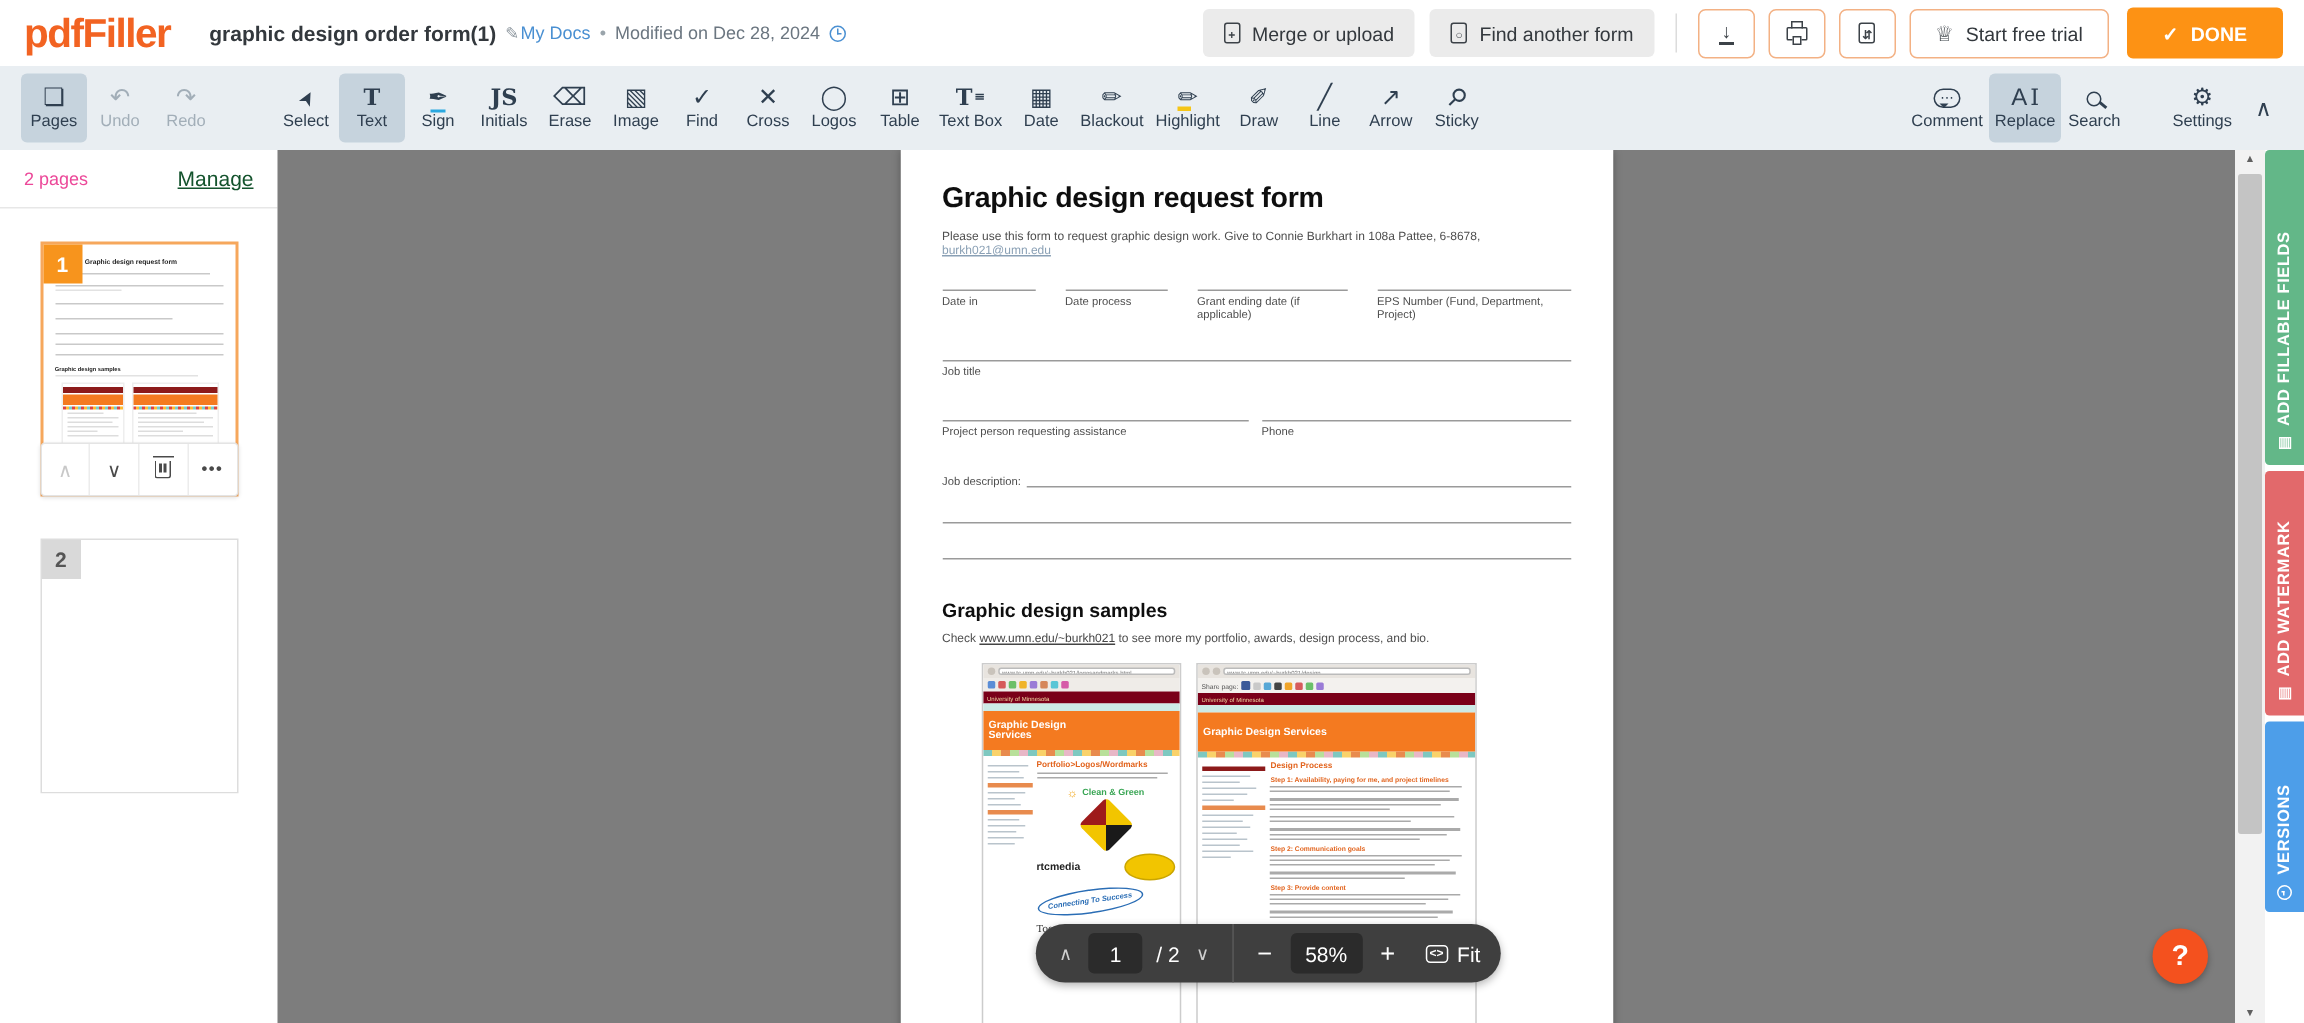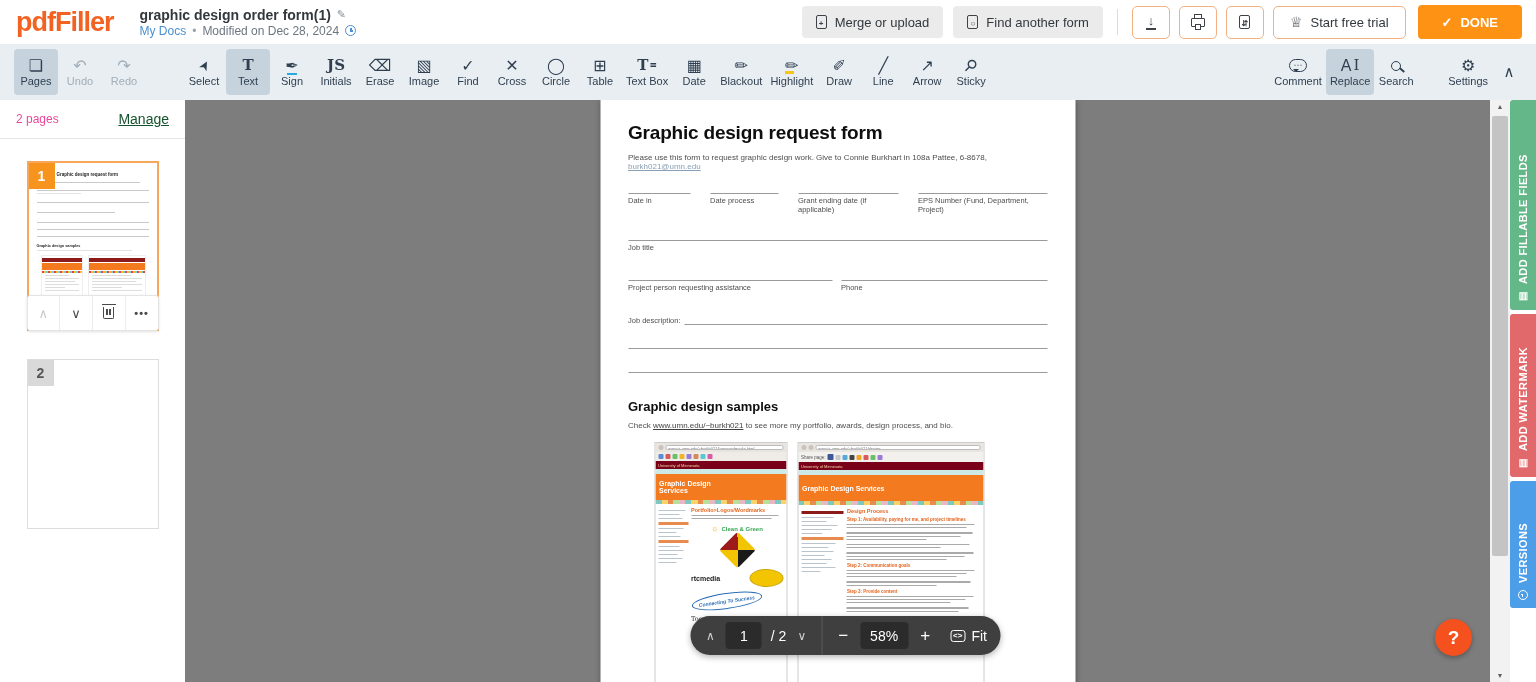--- a/index.html
+++ b/index.html
@@ -1,21 +1,21 @@
 <!DOCTYPE html>
 <html><head>
 <meta charset="utf-8">
 <style>
   * { margin:0; padding:0; box-sizing:border-box; }
   html,body { width:1536px; height:682px; overflow:hidden; font-family:"Liberation Sans", sans-serif; background:#fff; }
 
   
   .header { height:44px; display:flex; align-items:center; padding:0 14px 0 16px; background:#fff; }
   .logo { font-size:27px; font-weight:bold; color:#f26322; letter-spacing:-1px; margin-right:26px; line-height:44px; }
-  .title-block { display:flex; flex-direction:column; justify-content:center; gap:1px; }
+  .title-block { display:flex; justify-content:center; gap:1px; }
   .doc-title-row { display:flex; align-items:center; gap:6px; }
   .doc-title { font-size:14px; font-weight:bold; color:#33383d; }
   .edit-pencil { font-size:11px; color:#8a949c; cursor:pointer; }
   .subtitle-row { display:flex; align-items:center; gap:6px; font-size:12px; }
   .mydocs { color:#4a90d2; cursor:pointer; }
   .subdot { color:#9aa4ab; }
   .modified { color:#6b7680; }
   .ic-clock { width:11px; height:11px; border:1.5px solid #4a90d2; border-radius:50%; position:relative; display:inline-block; }
   .ic-clock::after { content:''; position:absolute; left:4px; top:1.5px; width:1.5px; height:3.5px; background:#4a90d2; }
   .ic-clock::before { content:''; position:absolute; left:4px; top:4px; width:3px; height:1.5px; background:#4a90d2; }
@@ -273,21 +273,21 @@
   <div class="titem">
     <span class="ticon">✓</span>
     <span class="tlabel">Find</span>
   </div>
   <div class="titem">
     <span class="ticon">✕</span>
     <span class="tlabel">Cross</span>
   </div>
   <div class="titem">
     <span class="ticon">◯</span>
-    <span class="tlabel">Circle</span>
+    <span class="tlabel">Logos</span>
   </div>
   <div class="titem">
     <span class="ticon">⊞</span>
     <span class="tlabel">Table</span>
   </div>
   <div class="titem">
     <span class="ticon serifT tbx-ic">T</span>
     <span class="tlabel">Text Box</span>
   </div>
   <div class="titem">

